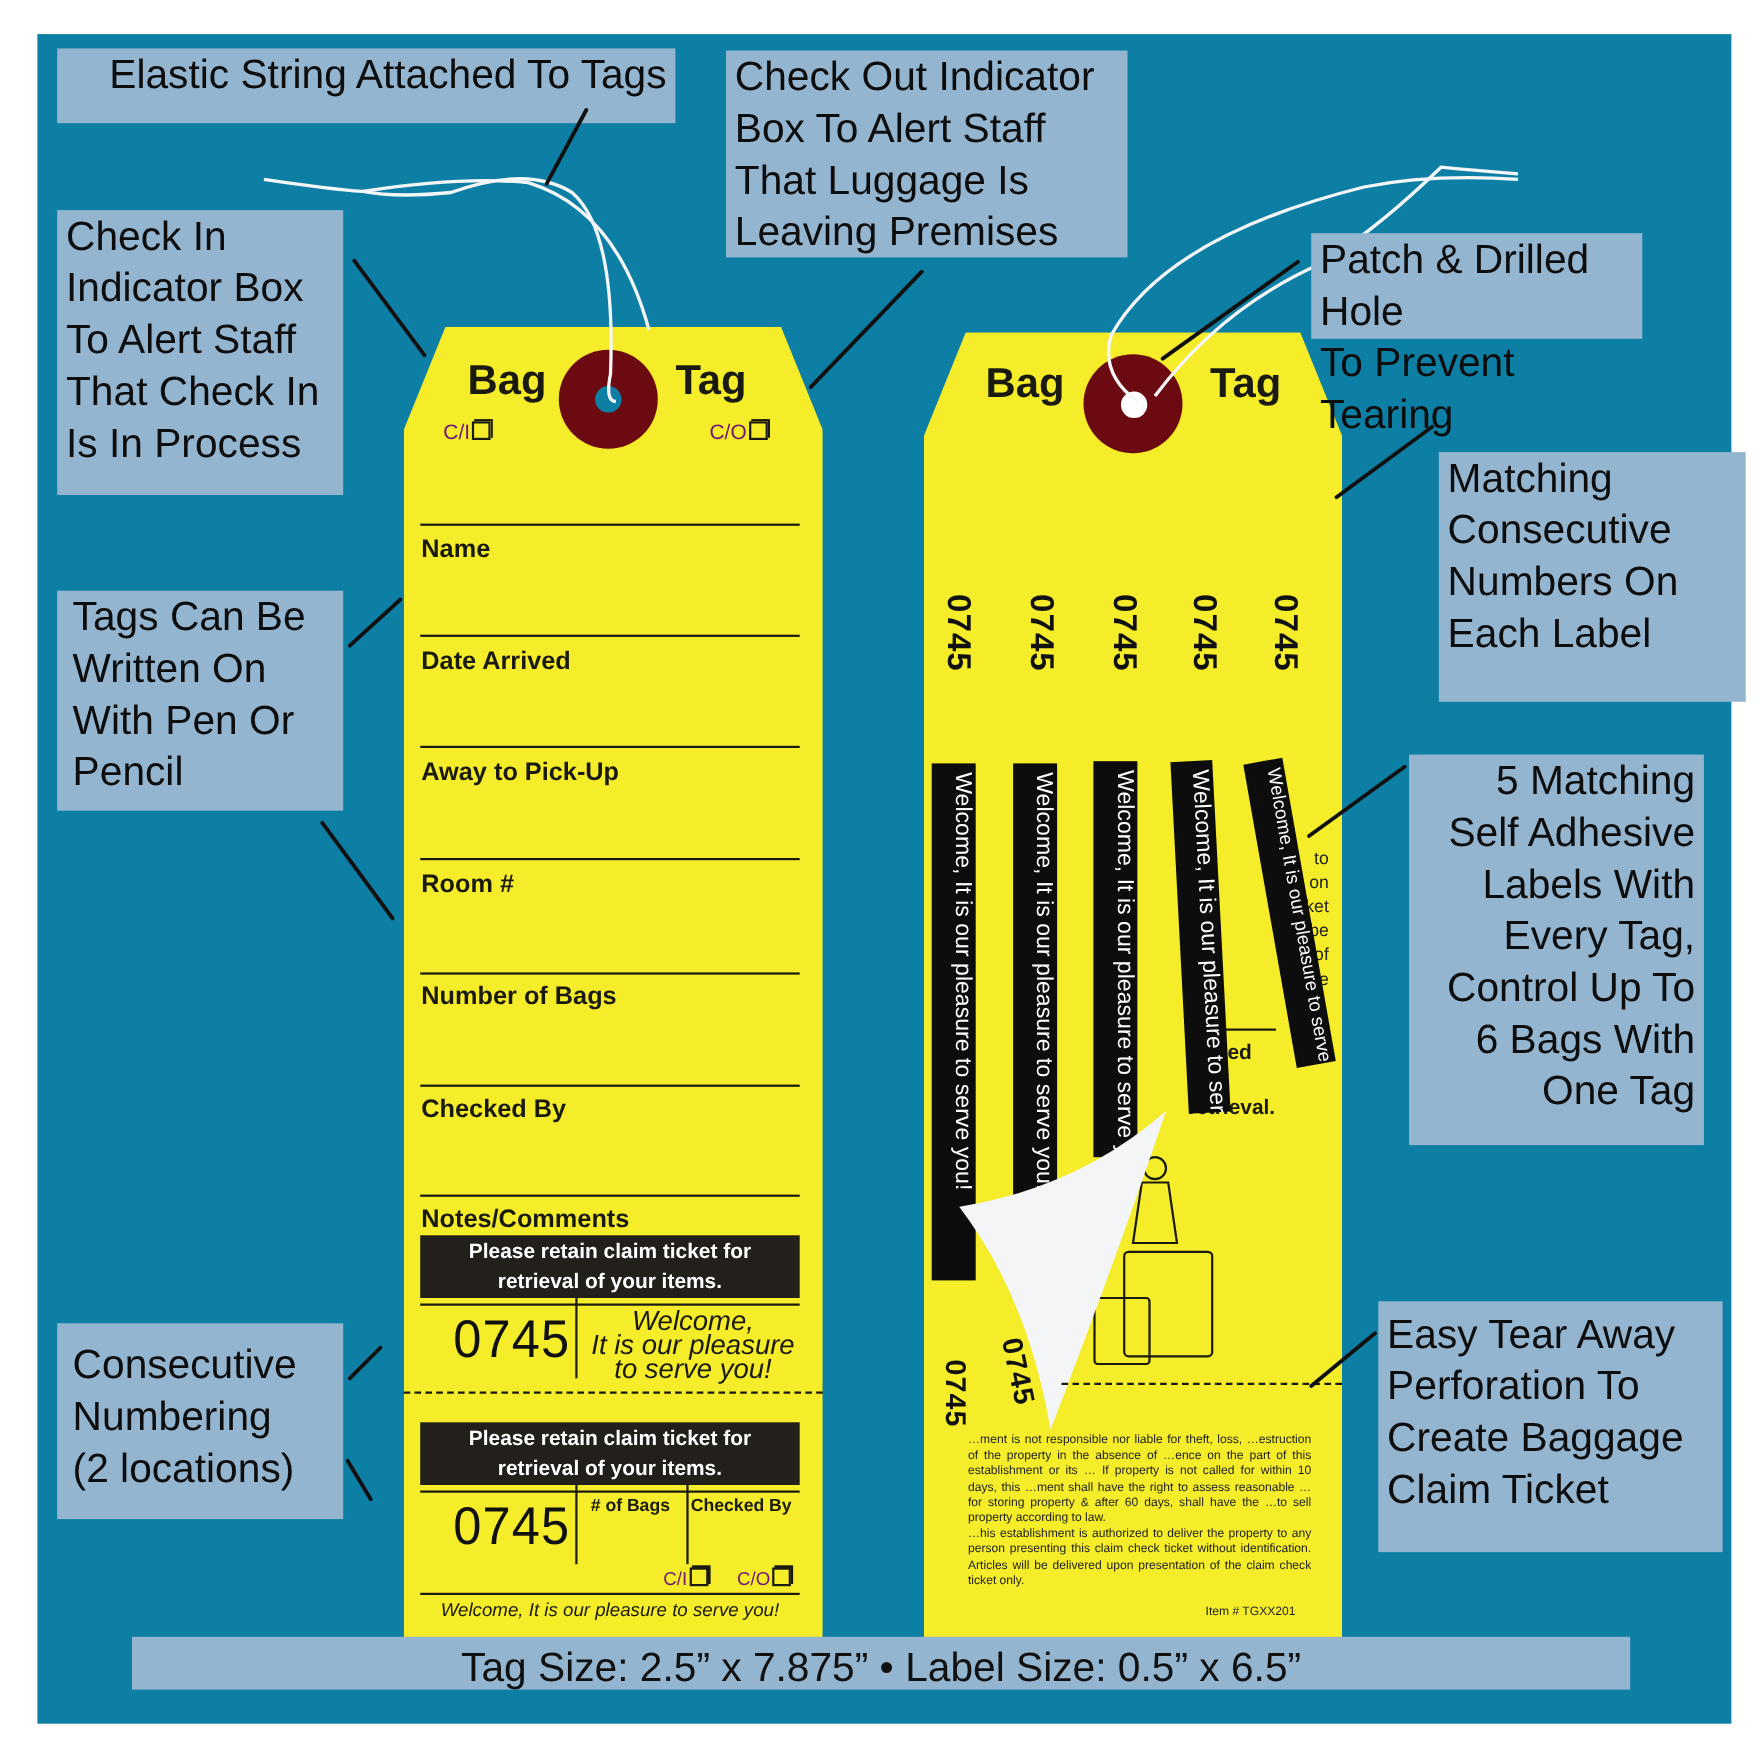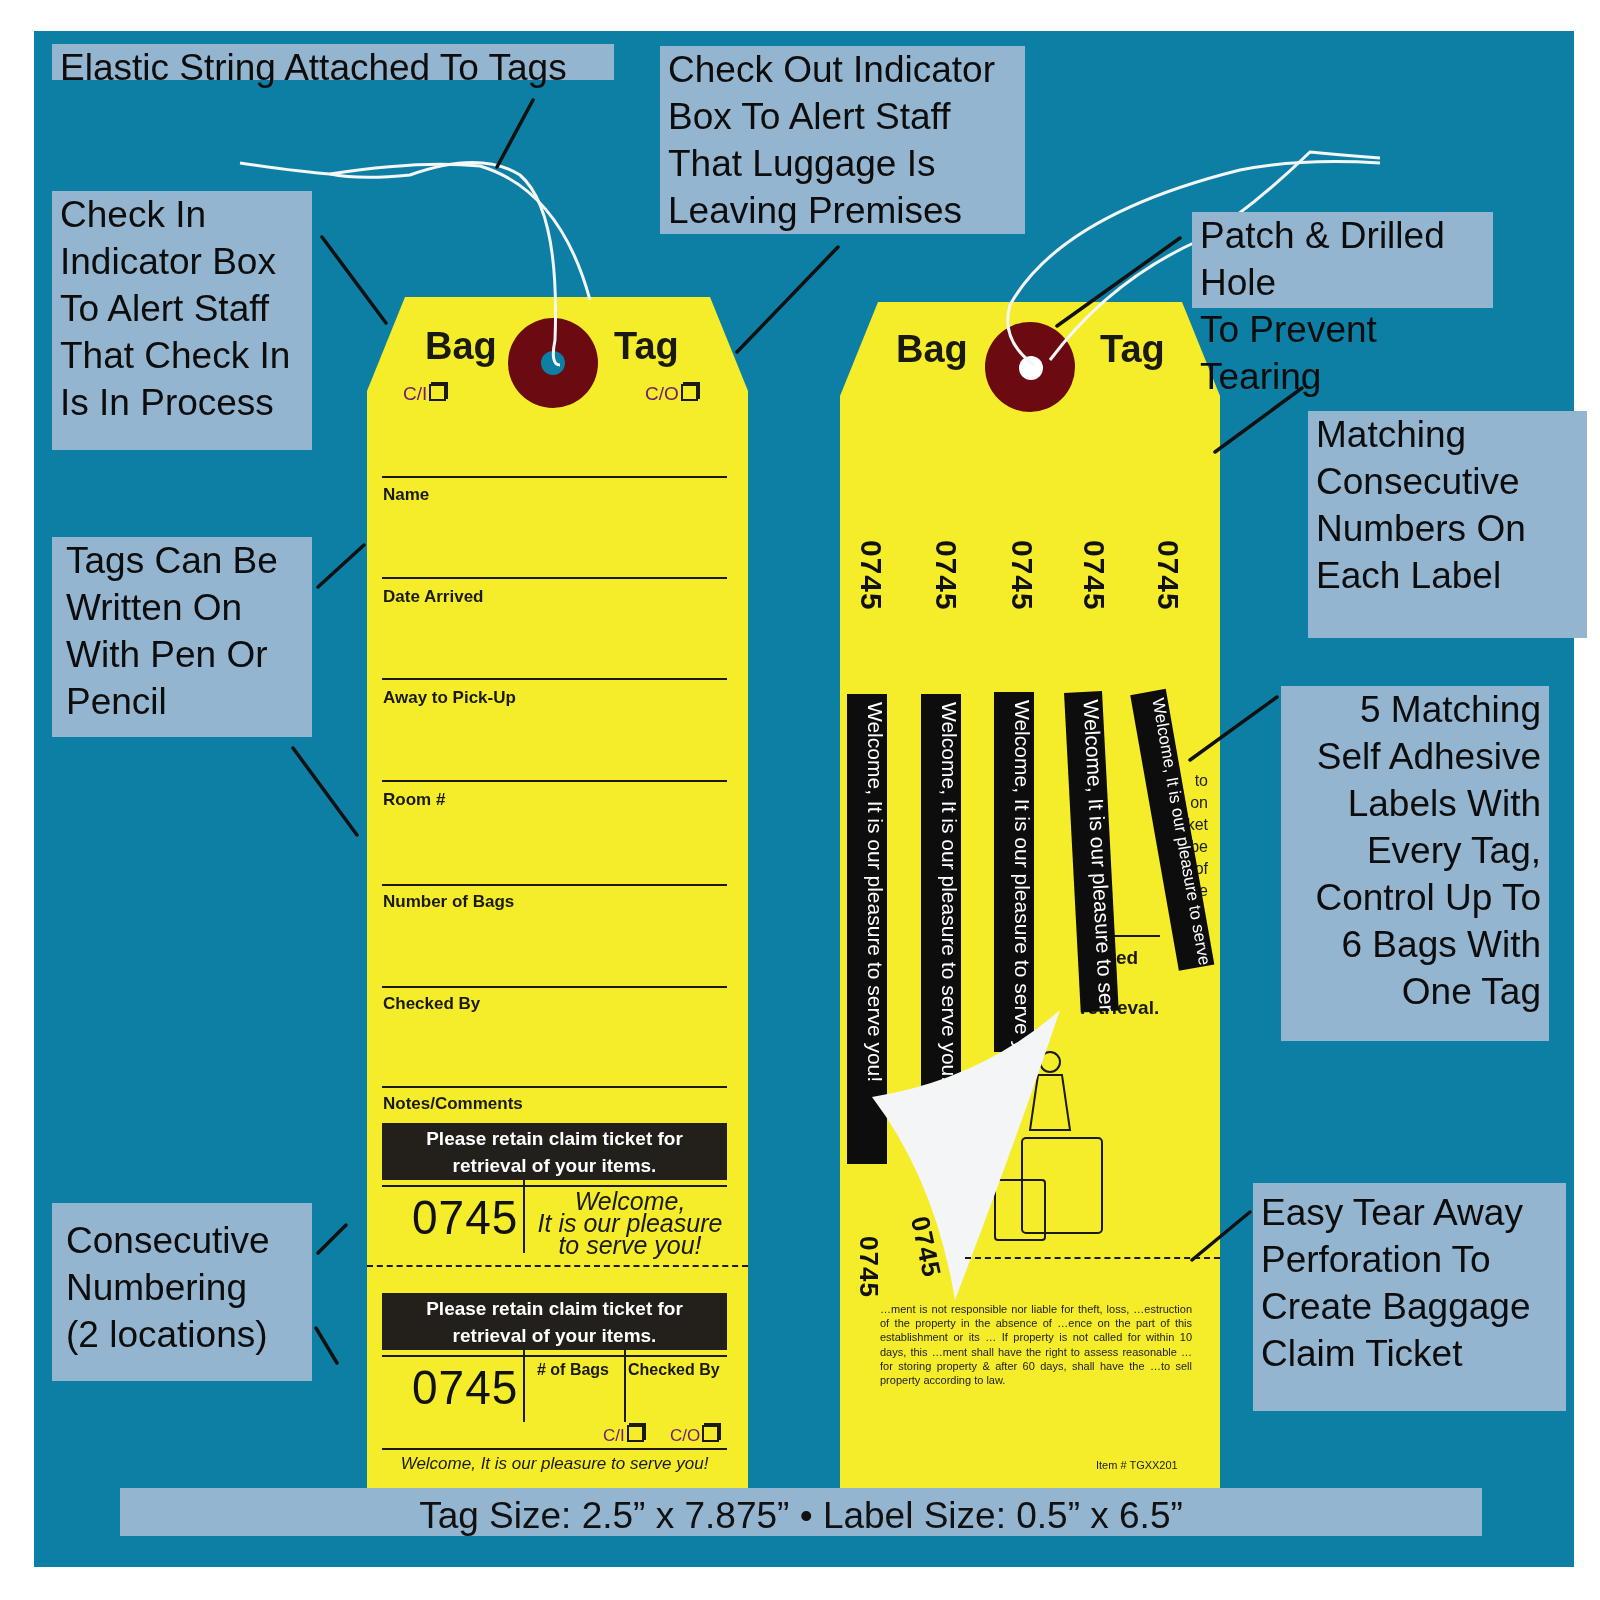--- a/index.html
+++ b/index.html
@@ -8,21 +8,21 @@
   .callout{position:absolute;background:#94b5cf;color:#0d0d0d;font-size:37px;line-height:47px;padding:0 8px;box-sizing:border-box;white-space:pre-line;}
   .tag{position:absolute;background:#f5ec2a;}
   .tag1{left:367px;top:297px;width:381px;height:1202px;clip-path:polygon(38px 0,343px 0,381px 94px,381px 100%,0 100%,0 94px);}
   .tag2{left:840px;top:302px;width:380px;height:1190px;clip-path:polygon(38px 0,342px 0,380px 94px,380px 100%,0 100%,0 94px);}
   .grommet{position:absolute;border-radius:50%;background:#6b0a10;}
   .hole{position:absolute;border-radius:50%;}
   .bagtag{position:absolute;font-weight:bold;font-size:38px;color:#1a1a10;}
   .cbox{position:absolute;font-weight:normal;font-size:19px;color:#701a75;text-align:center;}
   .cbox .sq{display:inline-block;width:13px;height:13px;border:2px solid #1a1a10;margin-left:2px;vertical-align:-1px;box-shadow:2px -2px 0 #1a1a10;}
   .rule{position:absolute;height:2px;background:#1a1a10;}
-  .flabel{position:absolute;font-weight:bold;font-size:17px;color:#1a1a10;}
+  .flabel{position:absolute;font-weight:bold;font-size:23px;color:#1a1a10;}
   .blackbar{position:absolute;background:#231f1a;color:#fff;font-weight:bold;font-size:19px;text-align:center;line-height:27px;}
   .bignum{position:absolute;font-size:46px;color:#111;letter-spacing:1px;transform:scaleY(1.05);}
   .vline{position:absolute;width:2px;background:#1a1a10;}
   .italic{position:absolute;font-style:italic;color:#1a1a10;text-align:center;}
   .dash{position:absolute;height:0;border-top:2px dashed #1a1a10;}
   .vnum{position:absolute;font-weight:bold;font-size:30px;color:#111;writing-mode:vertical-rl;letter-spacing:1px;}
   .strip{position:absolute;background:#0d0d0d;color:#fff;font-size:21px;writing-mode:vertical-rl;padding-top:8px;box-sizing:border-box;white-space:nowrap;overflow:hidden;}
   .legal{position:absolute;font-size:11px;line-height:14.2px;color:#222;text-align:justify;}
   .footer{position:absolute;left:120px;top:1488px;width:1362px;height:48px;background:#94b5cf;color:#111;font-size:37px;text-align:center;line-height:56px;}
   svg{position:absolute;left:0;top:0;}
@@ -128,33 +128,34 @@
 <svg width="1600" height="1600" style="pointer-events:none;">
   <path d="M872 1097 Q980 1080 1060 1010 Q1020 1130 955 1300 Q935 1180 872 1097 Z" fill="#f3f5f6"></path>
 </svg>
 
 <div class="vnum" style="left:853px;top:1236px;font-size:26px;">0745</div>
 <div class="vnum" style="left:910px;top:1216px;font-size:26px;transform:rotate(-12deg);">0745</div>
 <div class="dash" style="left:965px;top:1257px;width:255px;"></div>
 
 <div class="legal" style="left:880px;top:1302px;width:312px;">
   <div>…ment is not responsible nor liable for theft, loss, …estruction of the property in the absence of …ence on the part of this establishment or its … If property is not called for within 10 days, this …ment shall have the right to assess reasonable … for storing property &amp; after 60 days, shall have the …to sell property according to law.</div>
+  <div>…his establishment is authorized to deliver the property to any person presenting this claim check ticket without identification. Articles will be delivered upon presentation of the claim check ticket only.</div>
 </div>
 <div class="legal" style="left:1096px;top:1458px;font-size:11px;">Item # TGXX201</div>
 
 <svg width="1600" height="1600" style="pointer-events:none;">
   <g fill="none" stroke="#f4f6f8" stroke-width="3">
     <path d="M240 163 Q300 172 330 174 Q420 160 480 166 Q560 190 590 300"></path>
     <path d="M330 174 Q360 180 410 175 Q480 150 520 175 Q560 210 555 340 Q550 365 560 365"></path>
     <path d="M1034 365 Q1000 340 1010 305 Q1060 215 1240 170 Q1300 158 1380 163"></path>
     <path d="M1050 360 Q1110 280 1200 240 Q1250 210 1310 152 Q1340 155 1380 158"></path>
   </g>
 </svg>
 
-<div class="callout" style="left:52px;top:44px;width:562px;height:36px;">Elastic String Attached To Tags</div>
+<div class="callout" style="left:52px;top:44px;width:562px;height:68px;text-align:right;">Elastic String Attached To Tags</div>
 <div class="callout" style="left:660px;top:46px;width:365px;height:188px;">Check Out Indicator
 Box To Alert Staff
 That Luggage Is
 Leaving Premises</div>
 <div class="callout" style="left:52px;top:191px;width:260px;height:259px;">Check In
 Indicator Box
 To Alert Staff
 That Check In
 Is In Process</div>
 <div class="callout" style="left:1192px;top:212px;width:301px;height:96px;">Patch &amp; Drilled Hole

